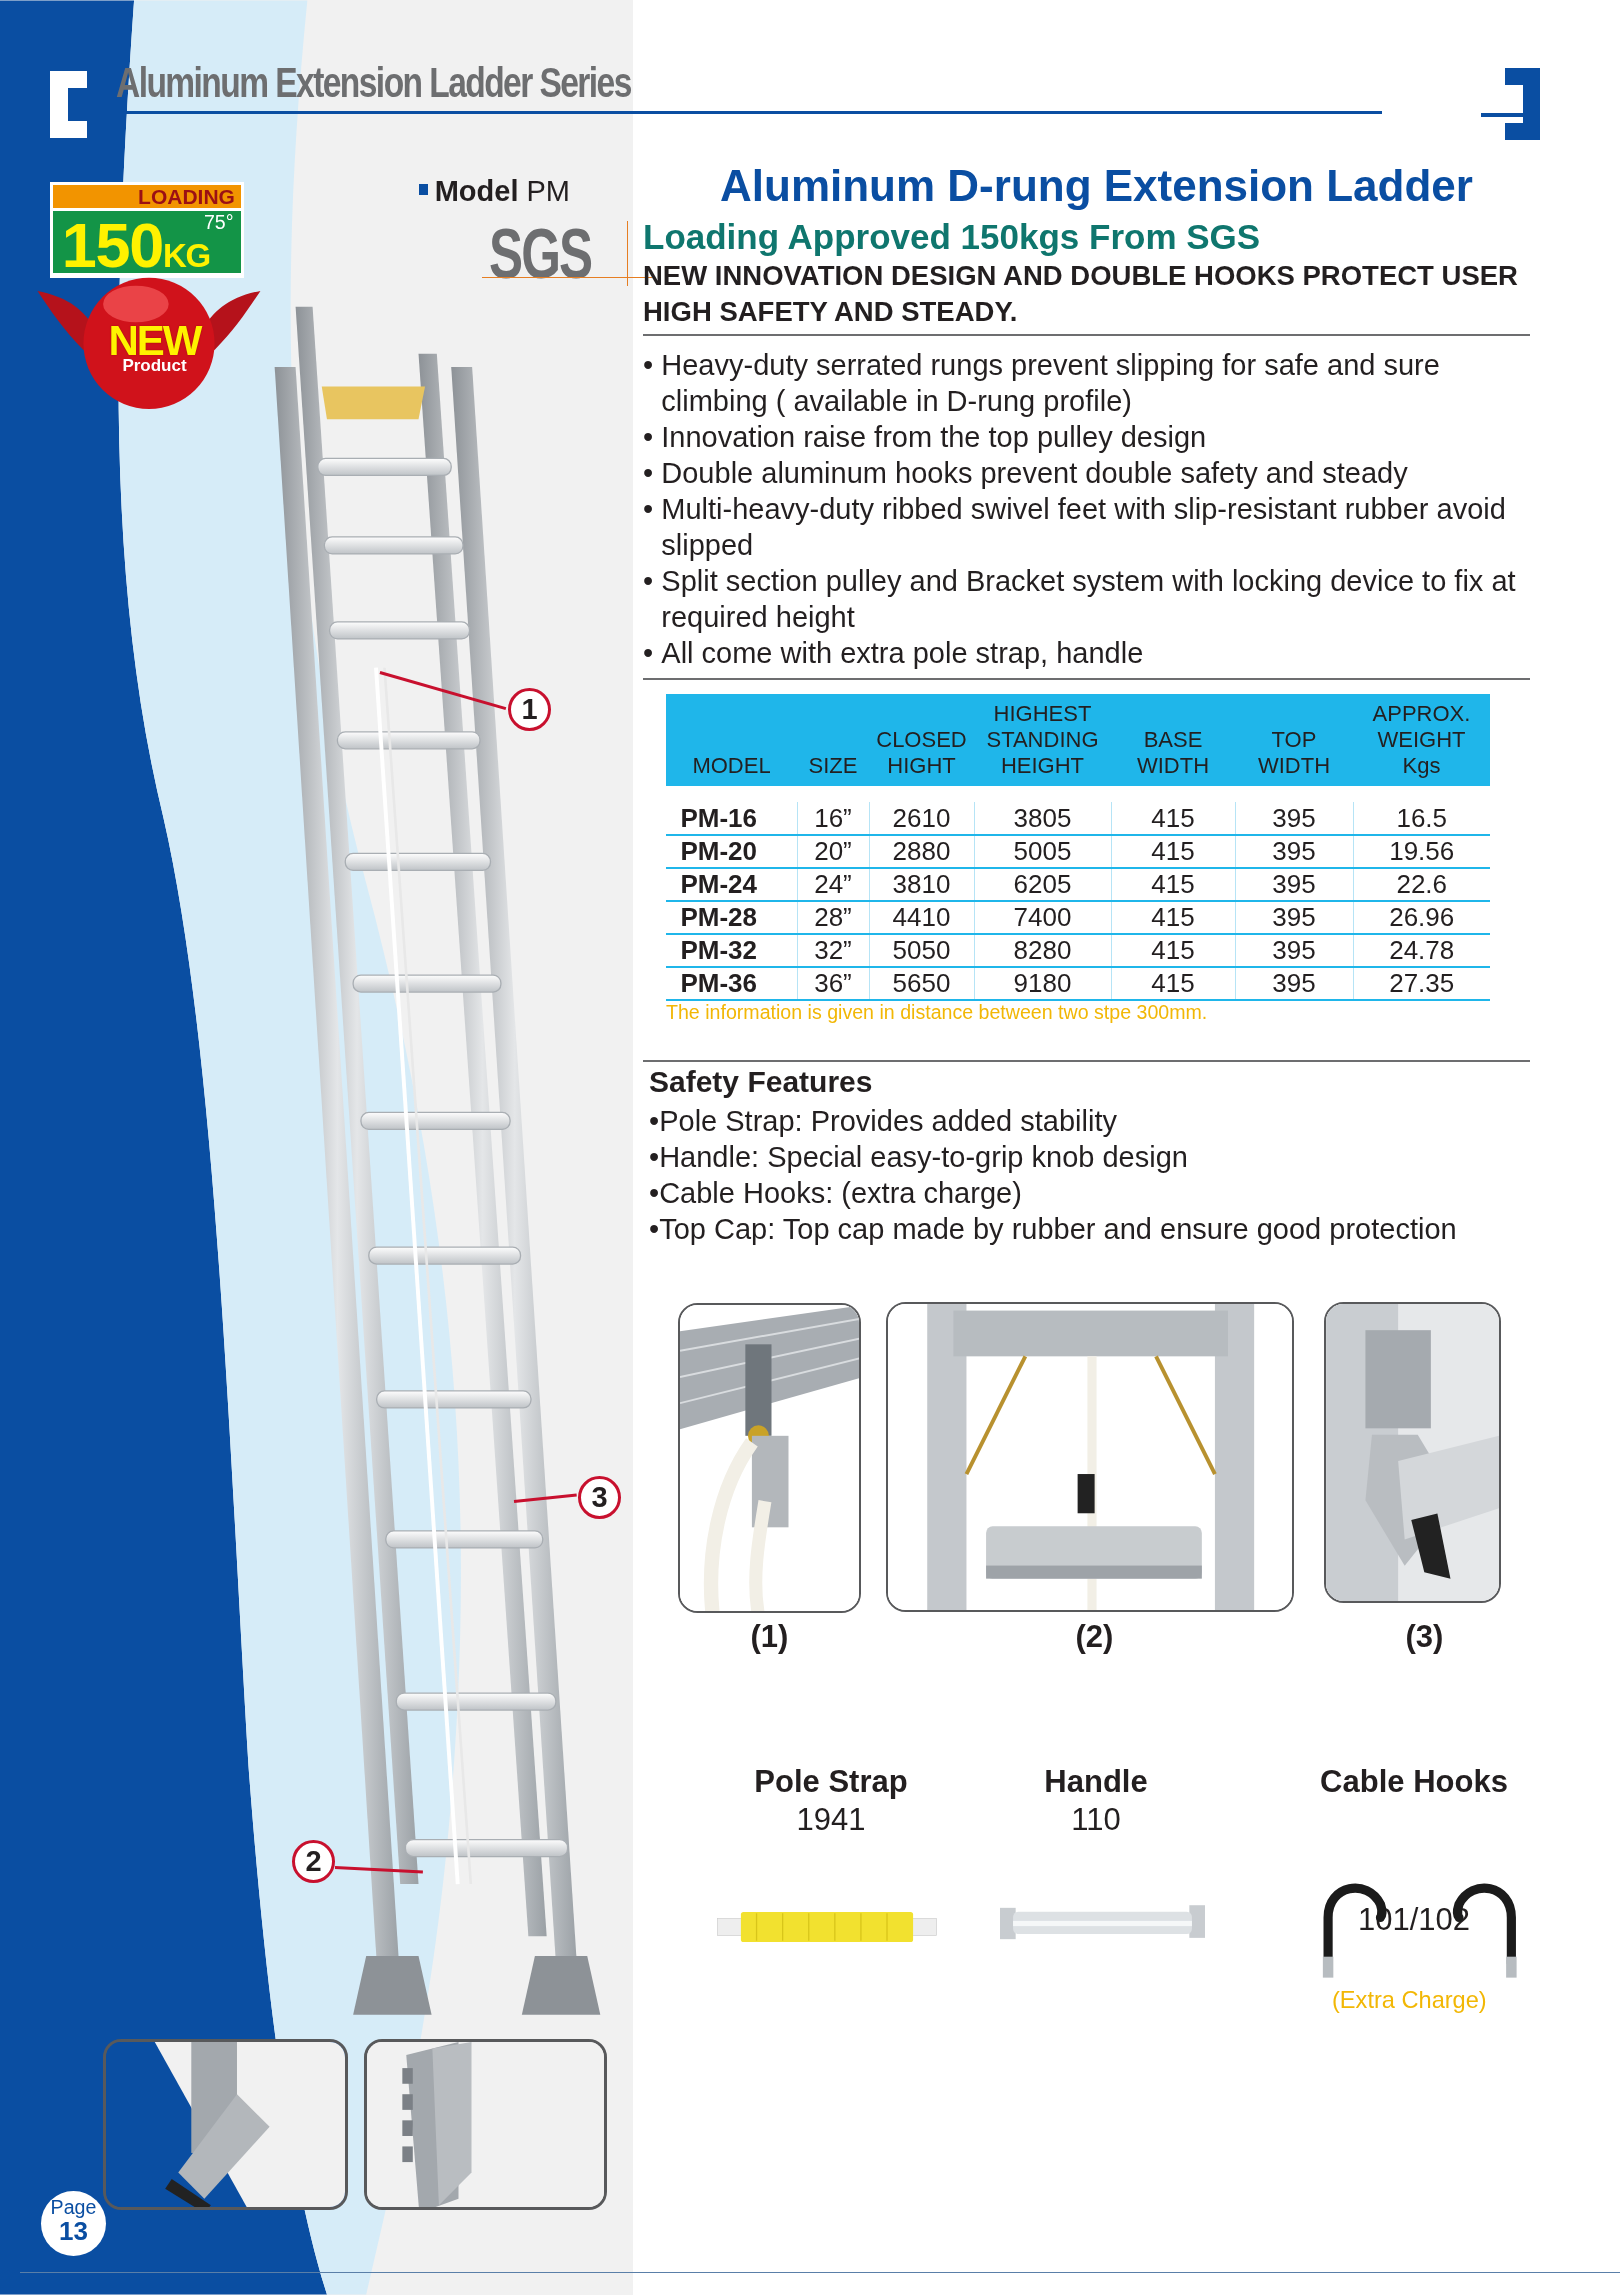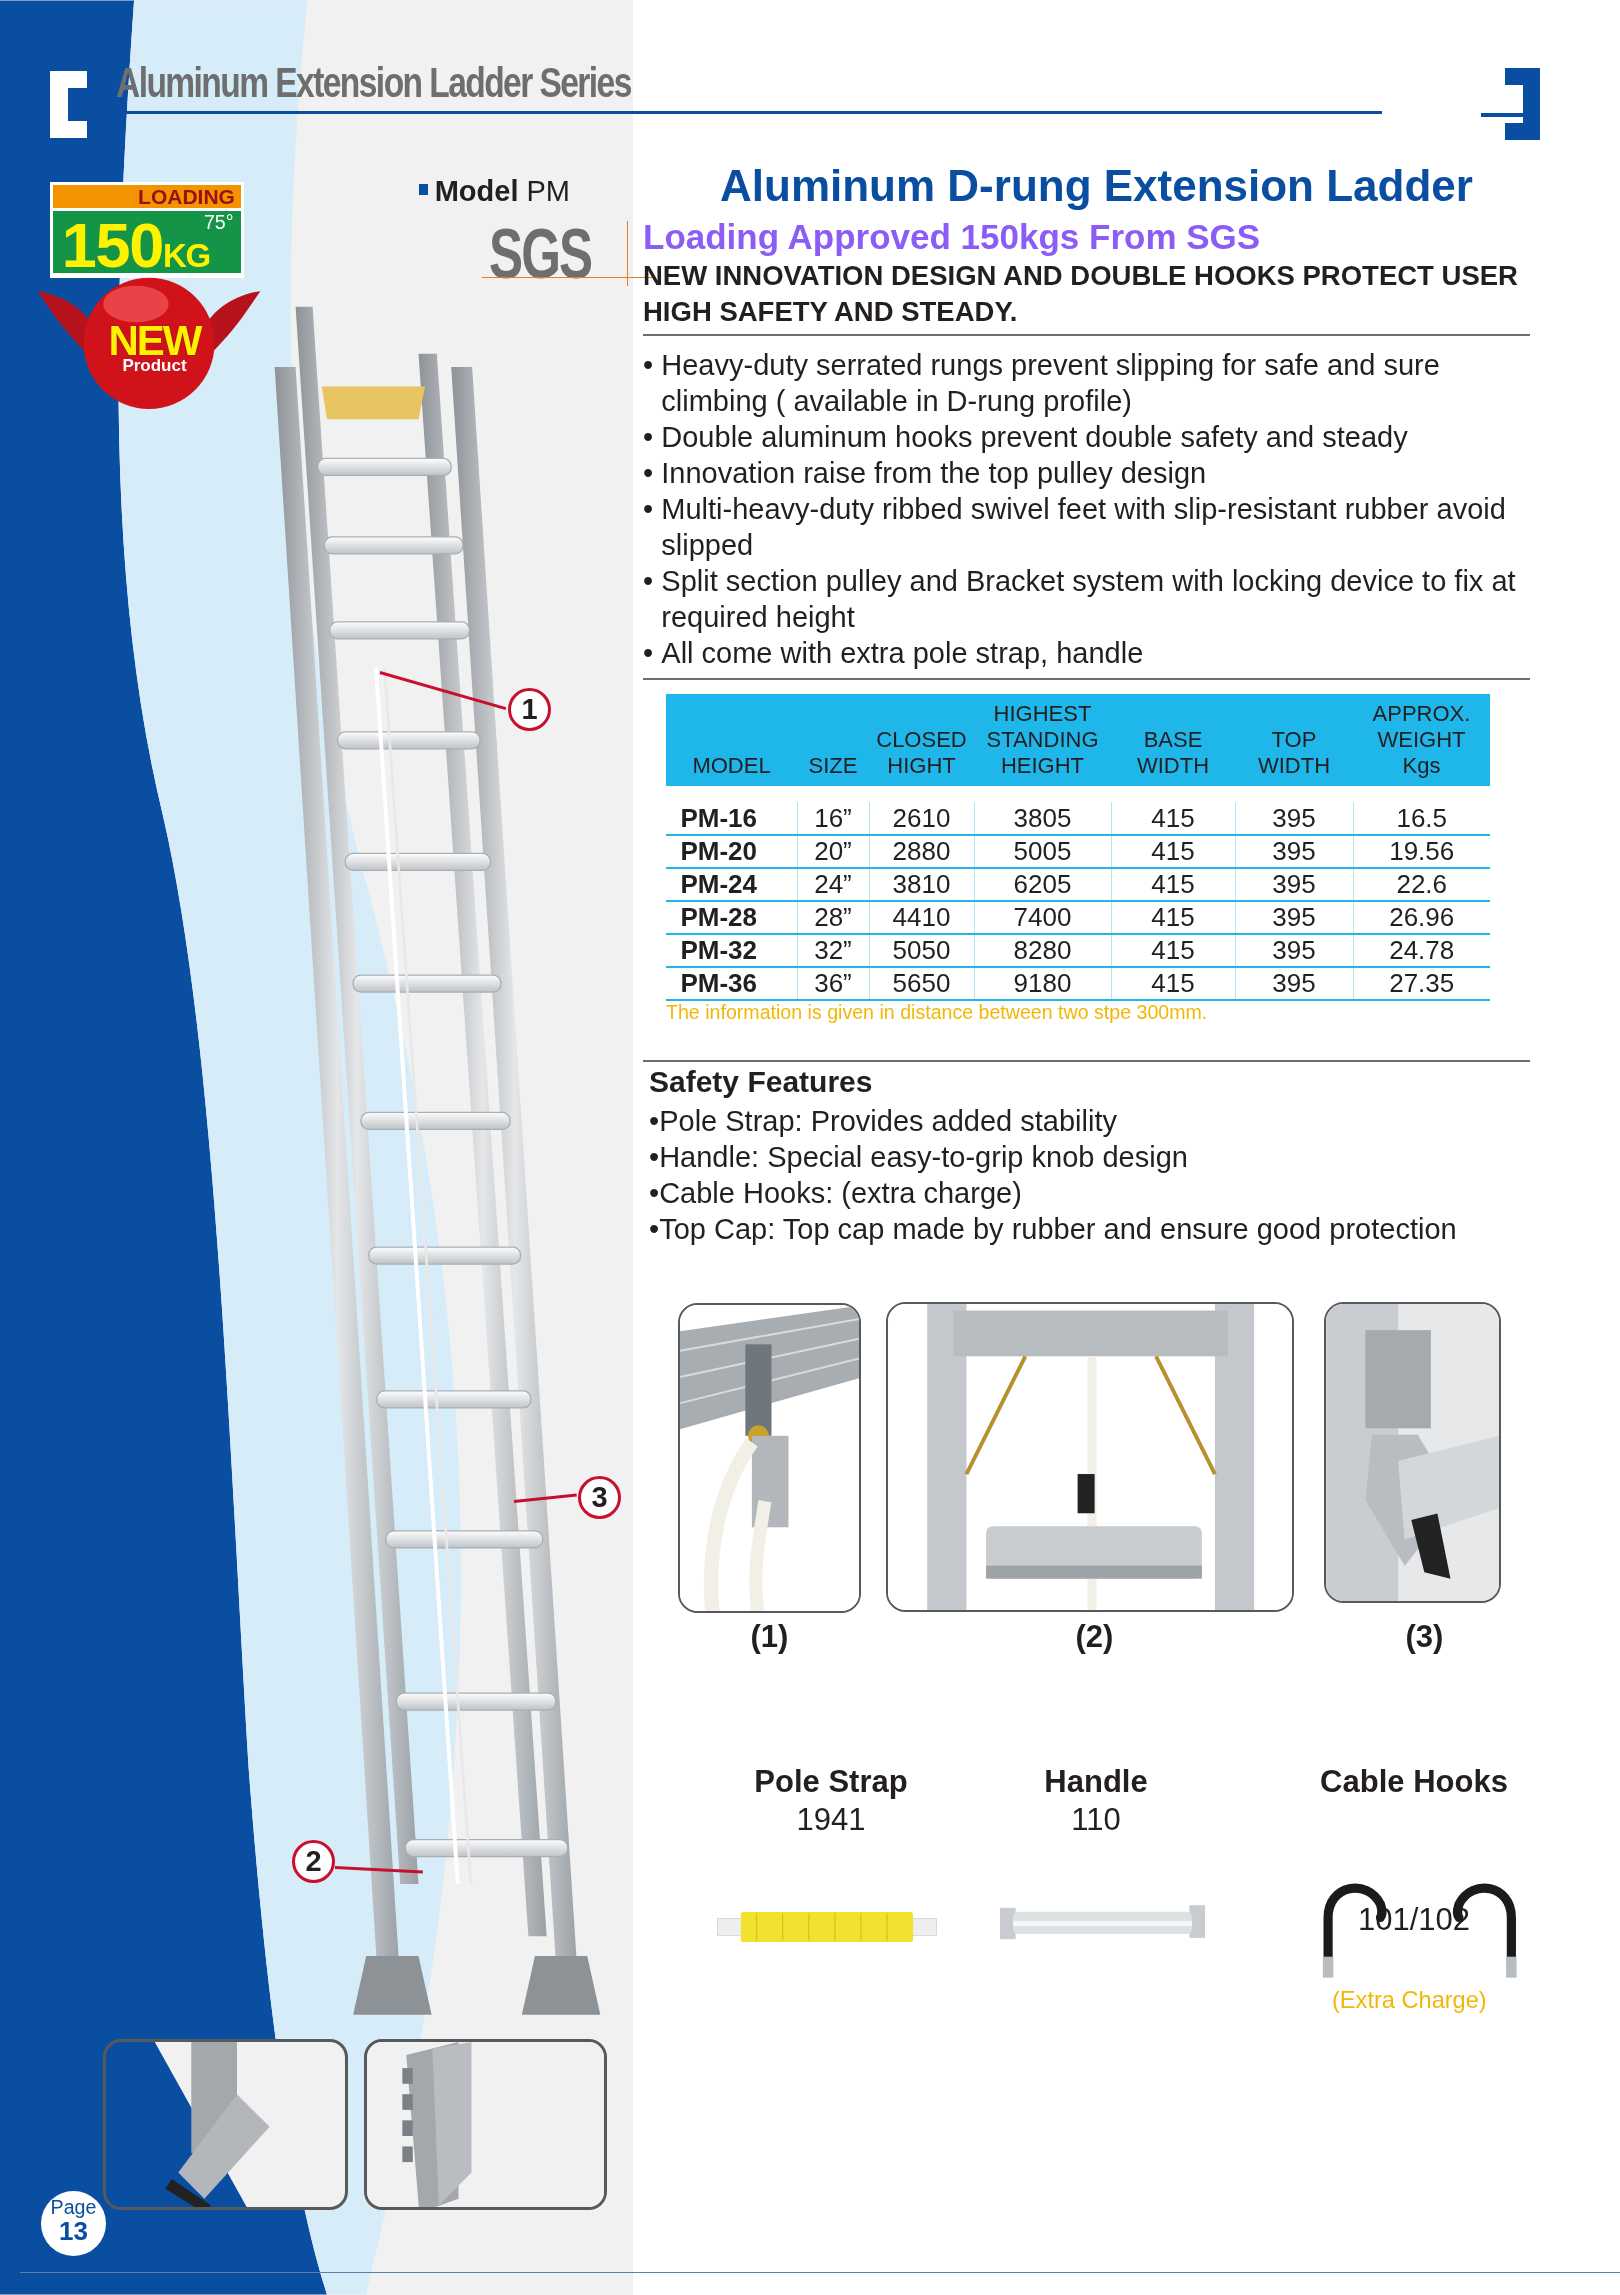--- a/index.html
+++ b/index.html
@@ -39,21 +39,21 @@
   
   .model-label { position: absolute; left: 419px; top: 175px; font-size: 29px; color: #231f20; white-space: nowrap; }
   .model-label .sq { display: inline-block; width: 9.2px; height: 11.8px; background: #0a4ea2; margin-right: 6.5px; vertical-align: middle; position: relative; top: -3.9px; }
   .model-label b { font-weight: bold; }
   .sgs-logo { position: absolute; left: 489px; top: 213px; font-weight: bold; font-size: 71px; color: #6d6e70; transform: scaleX(0.72); transform-origin: left top; letter-spacing: -2.6px; }
   .sgs-hline { position: absolute; left: 482px; top: 277px; width: 170px; height: 1.3px; background: #e67e22; }
   .sgs-vline { position: absolute; left: 627px; top: 221px; width: 1.3px; height: 65px; background: #e67e22; }
 
   
   .product-title { position: absolute; left: 720px; top: 161px; font-weight: bold; font-size: 44px; color: #0a4ea2; white-space: nowrap; }
-  .approval { position: absolute; left: 643px; top: 217px; font-weight: bold; font-size: 35px; color: #8b5cf6; white-space: nowrap; }
+  .approval { position: absolute; left: 643px; top: 217px; font-weight: bold; font-size: 35px; color: #0f766e; white-space: nowrap; }
   .innovation { position: absolute; left: 643px; top: 258px; width: 890px; font-weight: bold; font-size: 27.5px; line-height: 36px; color: #231f20; }
   .rule { position: absolute; left: 643px; height: 2px; background: #6d6e70; width: 887px; }
 
   .bullets { position: absolute; left: 643px; top: 347px; width: 903px; list-style: none; font-size: 29px; line-height: 36px; color: #231f20; }
   .bullets li { padding-left: 18.3px; text-indent: -18.3px; }
   .bullets li::before { content: "\2022"; display: inline-block; width: 18.3px; text-indent: 0; }
 
   
   .spec-table { position: absolute; left: 666px; top: 694px; width: 824px; border-collapse: collapse; font-size: 25px; color: #231f20; }
   .spec-table thead th { background: #1fb6ea; font-weight: normal; font-size: 22px; line-height: 26px; vertical-align: bottom; padding: 6.5px 0 7.9px 0; text-align: center; }
@@ -185,22 +185,22 @@
 <div class="sgs-hline"></div>
 <div class="sgs-vline"></div>
 
 <div class="product-title">Aluminum D-rung Extension Ladder</div>
 <div class="approval">Loading Approved 150kgs From SGS</div>
 <div class="innovation">NEW INNOVATION DESIGN AND DOUBLE HOOKS PROTECT USER HIGH SAFETY AND STEADY.</div>
 <div class="rule" style="top:334px;"></div>
 
 <ul class="bullets">
   <li>Heavy-duty serrated rungs prevent slipping for safe and sure climbing ( available in D-rung profile)</li>
+  <li>Innovation raise from the top pulley design</li>
   <li>Double aluminum hooks prevent double safety and steady</li>
-  <li>Innovation raise from the top pulley design</li>
   <li>Multi-heavy-duty ribbed swivel feet with slip-resistant rubber avoid slipped</li>
   <li>Split section pulley and Bracket system with locking device to fix at required height</li>
   <li>All come with extra pole strap, handle</li>
 </ul>
 <div class="rule" style="top:678px;"></div>
 
 <table class="spec-table">
   <colgroup>
     <col style="width:131px">
       <col style="width:72px">

